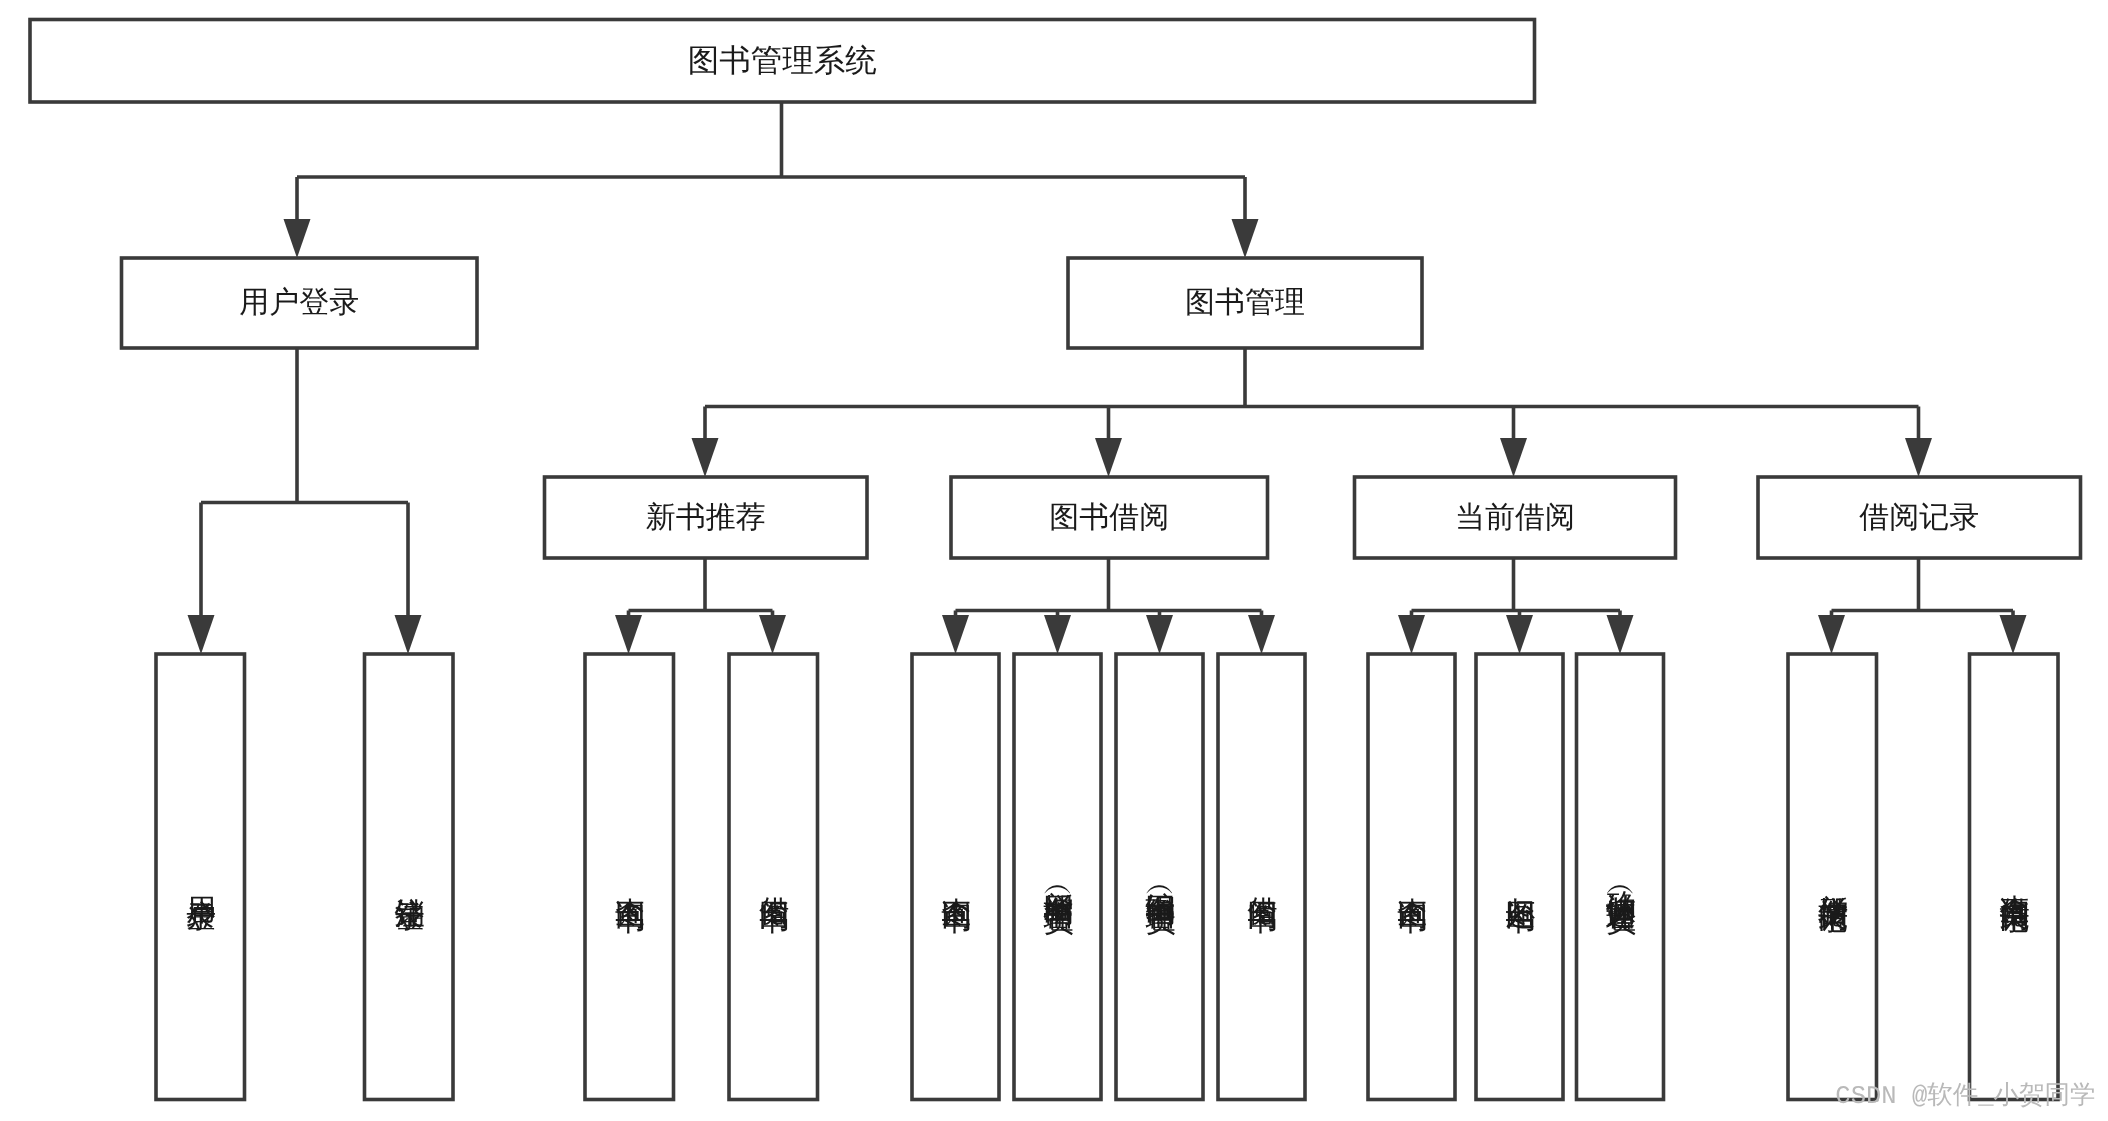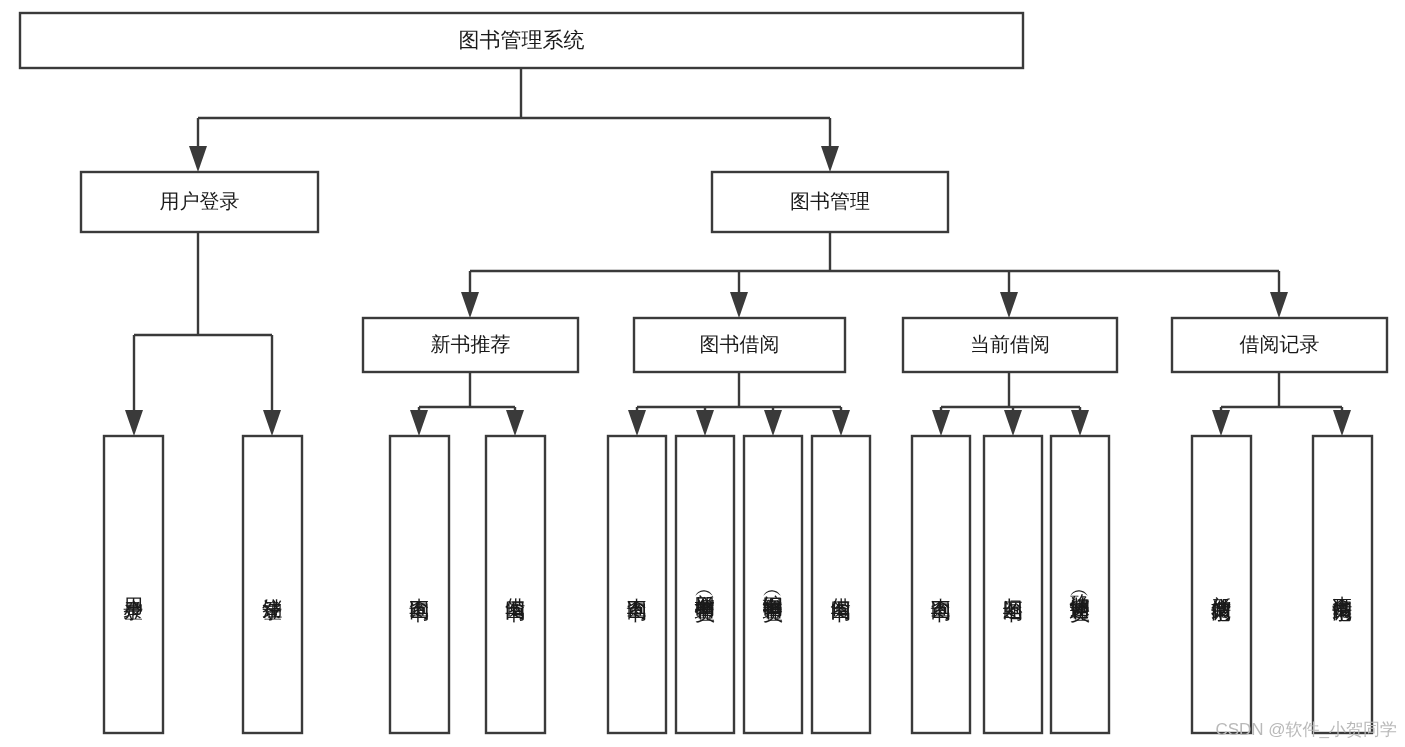--- a/index.html
+++ b/index.html
@@ -71,21 +71,21 @@
     line-height: 1.12;
     color: #1a1a1a;
     letter-spacing: 1.5px;
     text-align: center;
     white-space: nowrap;
   }
   .watermark {
     position: absolute;
     right: 8px;
     bottom: 6px;
-    font-family: Liberation Sans, sans-serif;
+    font-family: Liberation Mono, monospace;
     font-size: 17px;
     color: #b9b9b9;
     white-space: nowrap;
     pointer-events: none;
   }
 </style>
 </head>
 <body>
 
 <div id="diagram-root">

